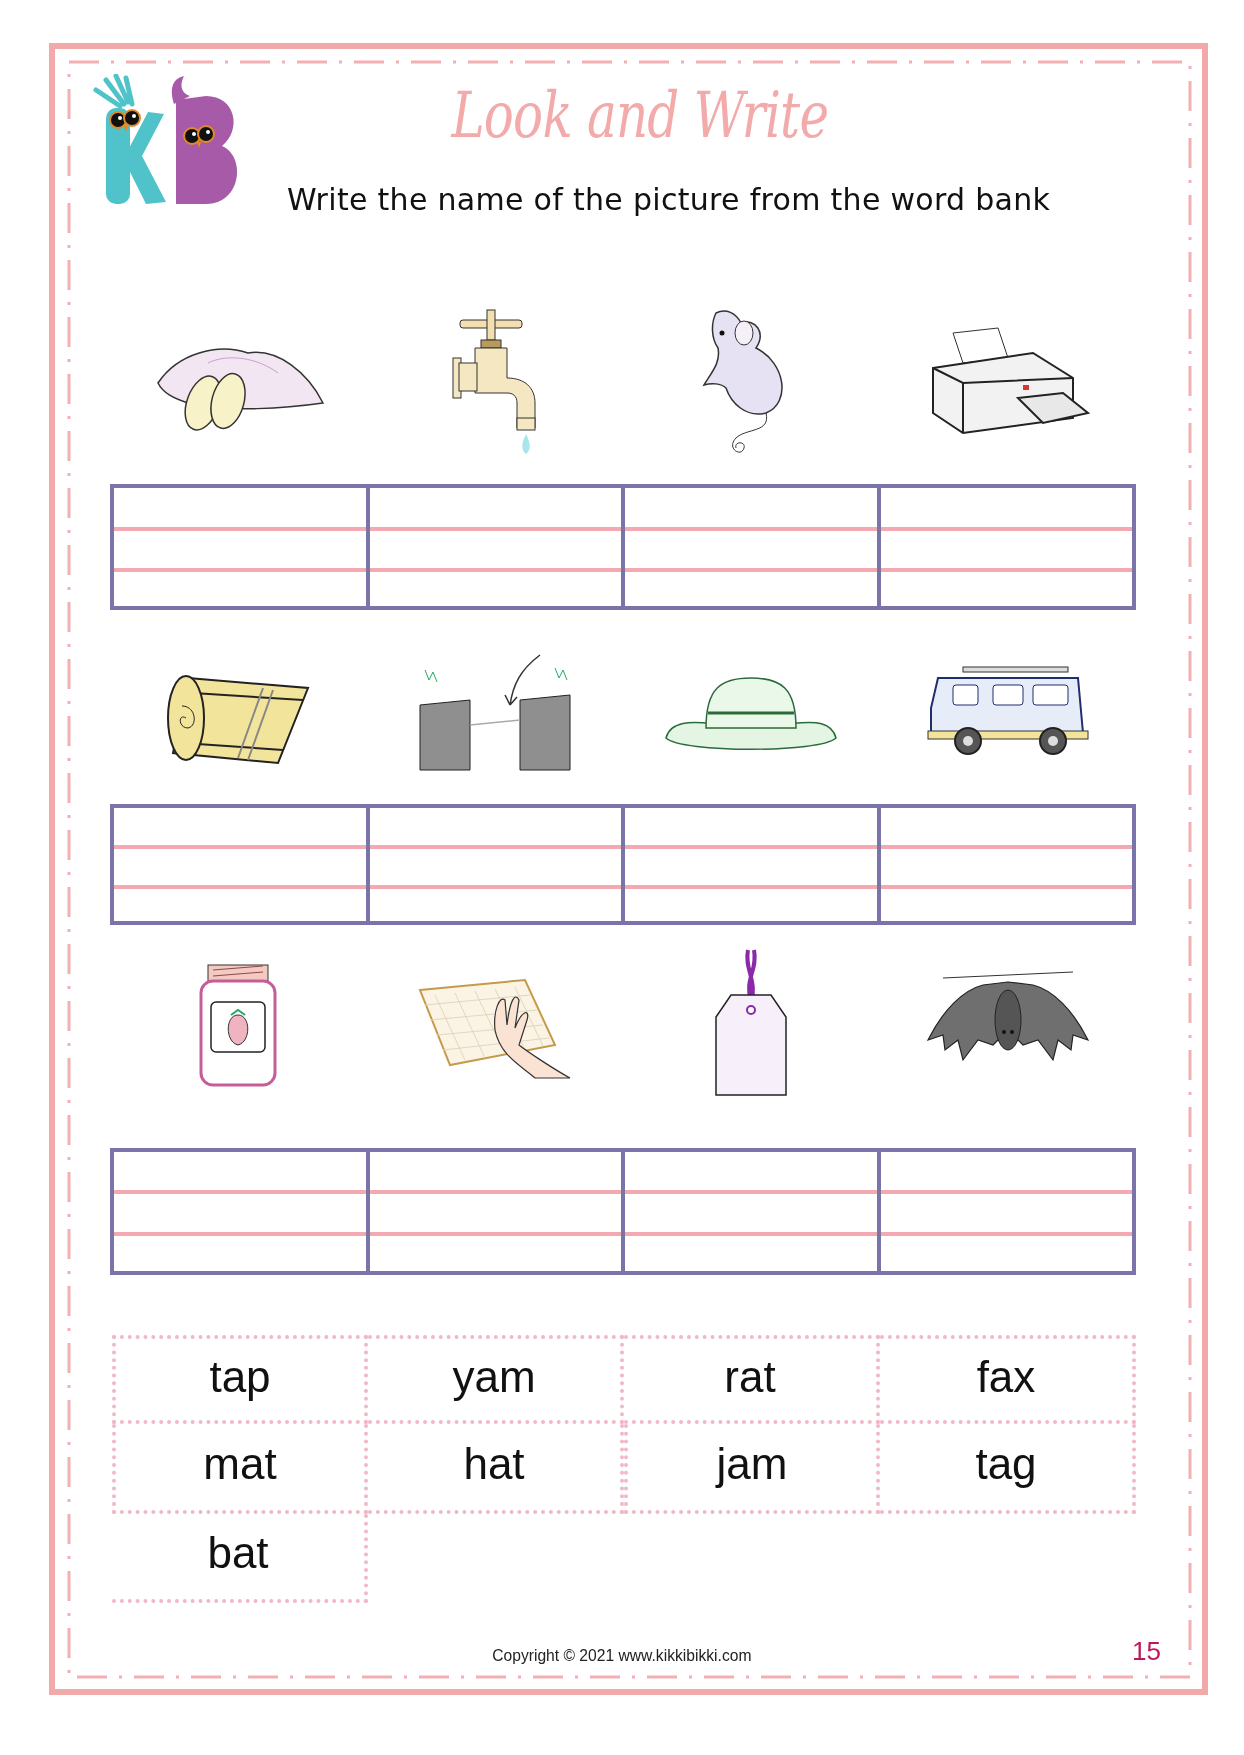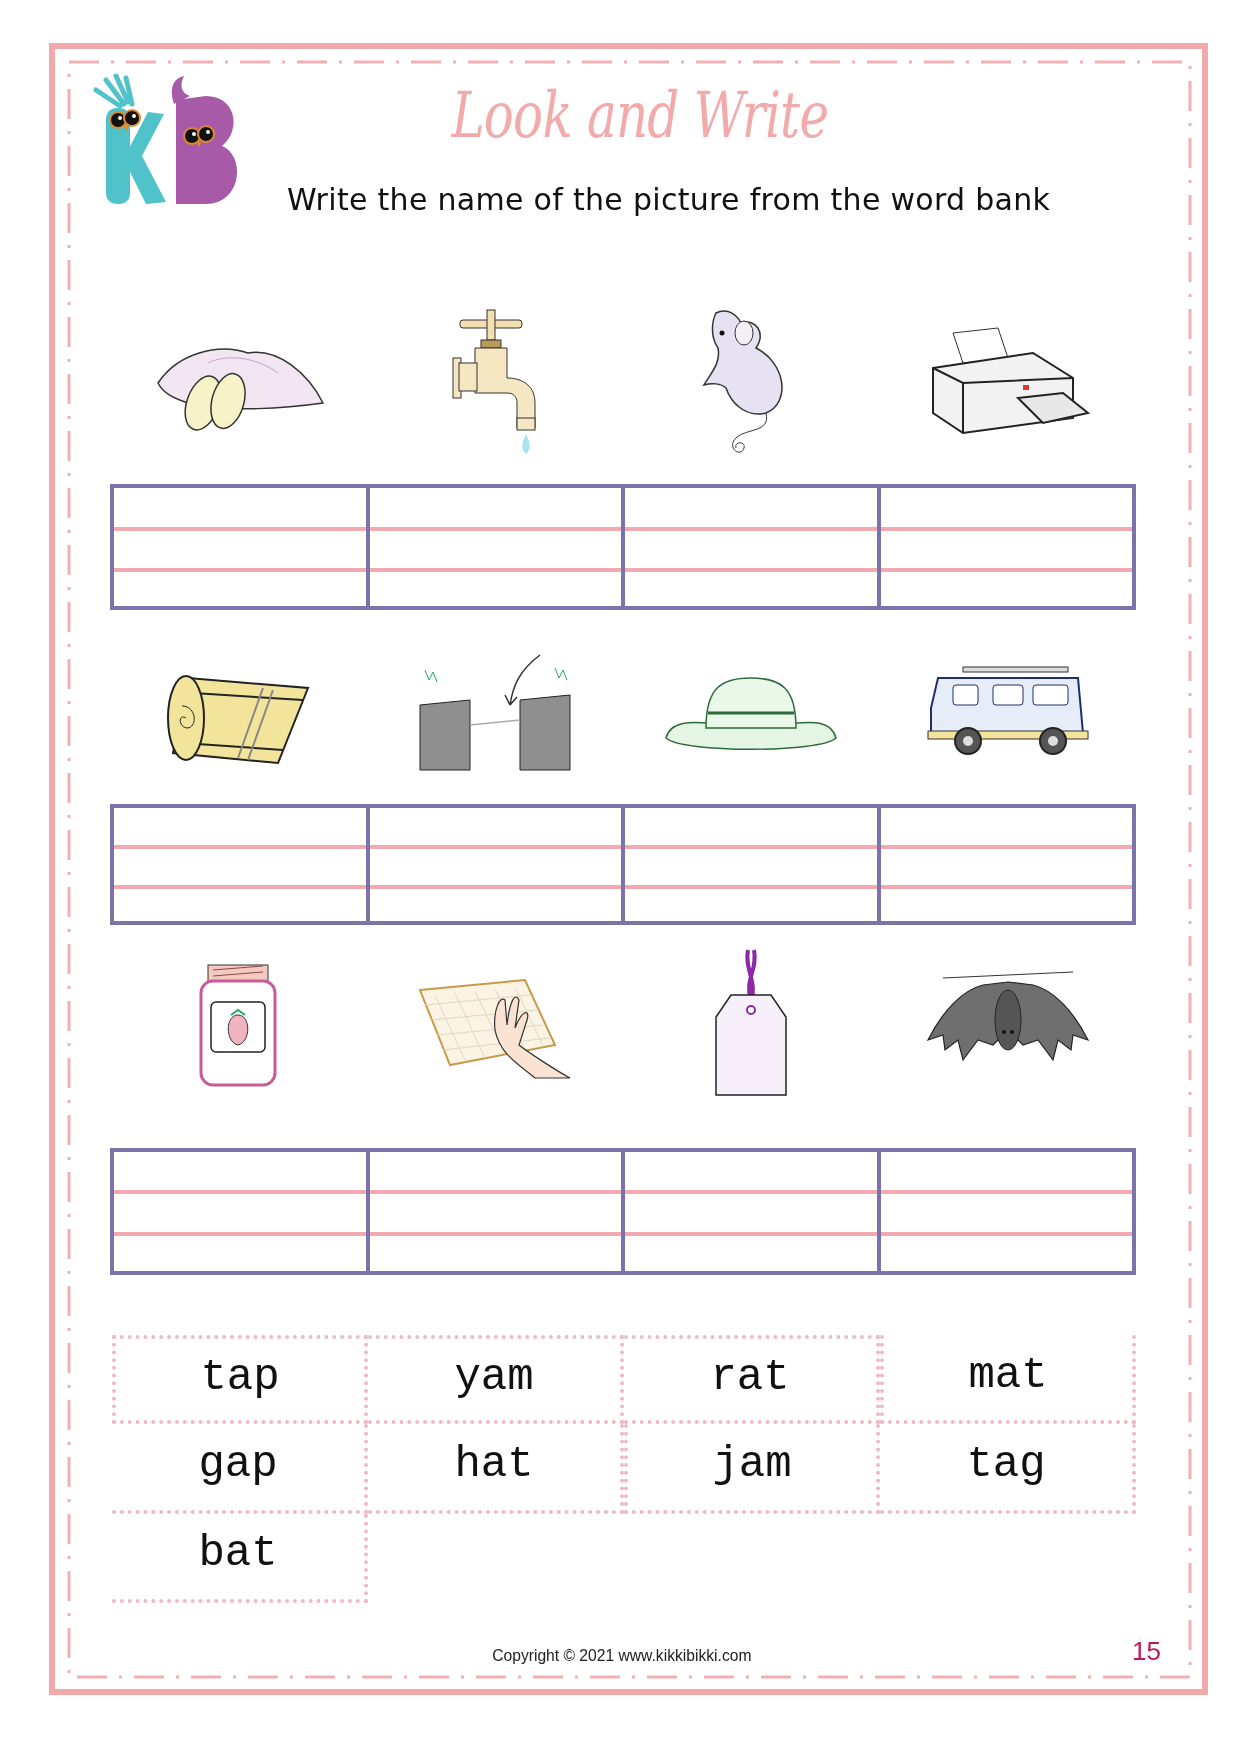--- a/index.html
+++ b/index.html
@@ -12,21 +12,21 @@
   .subtitle { position: absolute; left: 287px; top: 182px; width: 840px; color: #111; font-family: "DejaVu Sans", sans-serif; font-size: 30px; white-space: nowrap; letter-spacing: 0.3px; }
   .pic-row { position: absolute; left: 110px; width: 1026px; display: flex; }
   .pic-cell { width: 256.5px; display: flex; align-items: center; justify-content: center; }
   .pic-cell svg { display: block; }
   .grid { position: absolute; left: 110px; width: 1026px; box-sizing: border-box; border: 4px solid #7b74ab; display: flex; }
   .grid-col { flex: 1; position: relative; border-right: 4px solid #7b74ab; }
   .grid-col:last-child { border-right: none; }
   .grid .pink-line { position: absolute; left: 0; right: 0; height: 4px; background: #f2aab0; }
   .grid-row-pinks { position: absolute; inset: 0; pointer-events: none; }
   .wordbank { position: absolute; left: 112px; top: 1335px; width: 1024px; height: 268px; display: grid; grid-template-columns: repeat(4, 1fr); grid-template-rows: repeat(3, 1fr); }
-  .wb-cell { display: flex; align-items: center; justify-content: center; font-family: Liberation Mono, monospace; font-size: 44px; color: #111; box-sizing: border-box; border-right: 4px dotted #f0b9c4; border-bottom: 4px dotted #f0b9c4; }
+  .wb-cell { display: flex; align-items: center; justify-content: center; font-family: Liberation Sans, sans-serif; font-size: 44px; color: #111; box-sizing: border-box; border-right: 4px dotted #f0b9c4; border-bottom: 4px dotted #f0b9c4; }
   .wb-cell.first-col { border-left: 4px dotted #f0b9c4; }
   .wb-cell.first-row { border-top: 4px dotted #f0b9c4; }
   .wb-text { margin-top: -6px; }
   .copyright { position: absolute; left: 0; width: 1244px; top: 1646px; text-align: center; font-family: "Liberation Sans", sans-serif; font-size: 17px; color: #222; transform: scaleX(0.92); transform-origin: 620px 0; }
   .page-number { position: absolute; left: 1132px; top: 1636px; font-family: "Liberation Sans", sans-serif; font-size: 26px; color: #be185d; }
 </style>
 </head>
 <body>
 
 <div class="outer-border"></div>
@@ -224,28 +224,28 @@
 <div class="wordbank">
   <div class="wb-cell first-col first-row">
       <span class="wb-text">tap</span>
     </div>
   <div class="wb-cell first-row">
       <span class="wb-text">yam</span>
     </div>
   <div class="wb-cell first-row">
       <span class="wb-text">rat</span>
     </div>
+  <div class="wb-cell first-row">
+      <span class="wb-text">fax</span>
+    </div>
 
   <div class="wb-cell first-col">
       <span class="wb-text">mat</span>
     </div>
   <div class="wb-cell">
-      <span class="wb-text">gap</span>
-    </div>
-  <div class="wb-cell">
       <span class="wb-text">hat</span>
     </div>
 
   <div class="wb-cell first-col">
       <span class="wb-text">jam</span>
     </div>
   <div class="wb-cell">
       <span class="wb-text">tag</span>
     </div>
   <div class="wb-cell">

